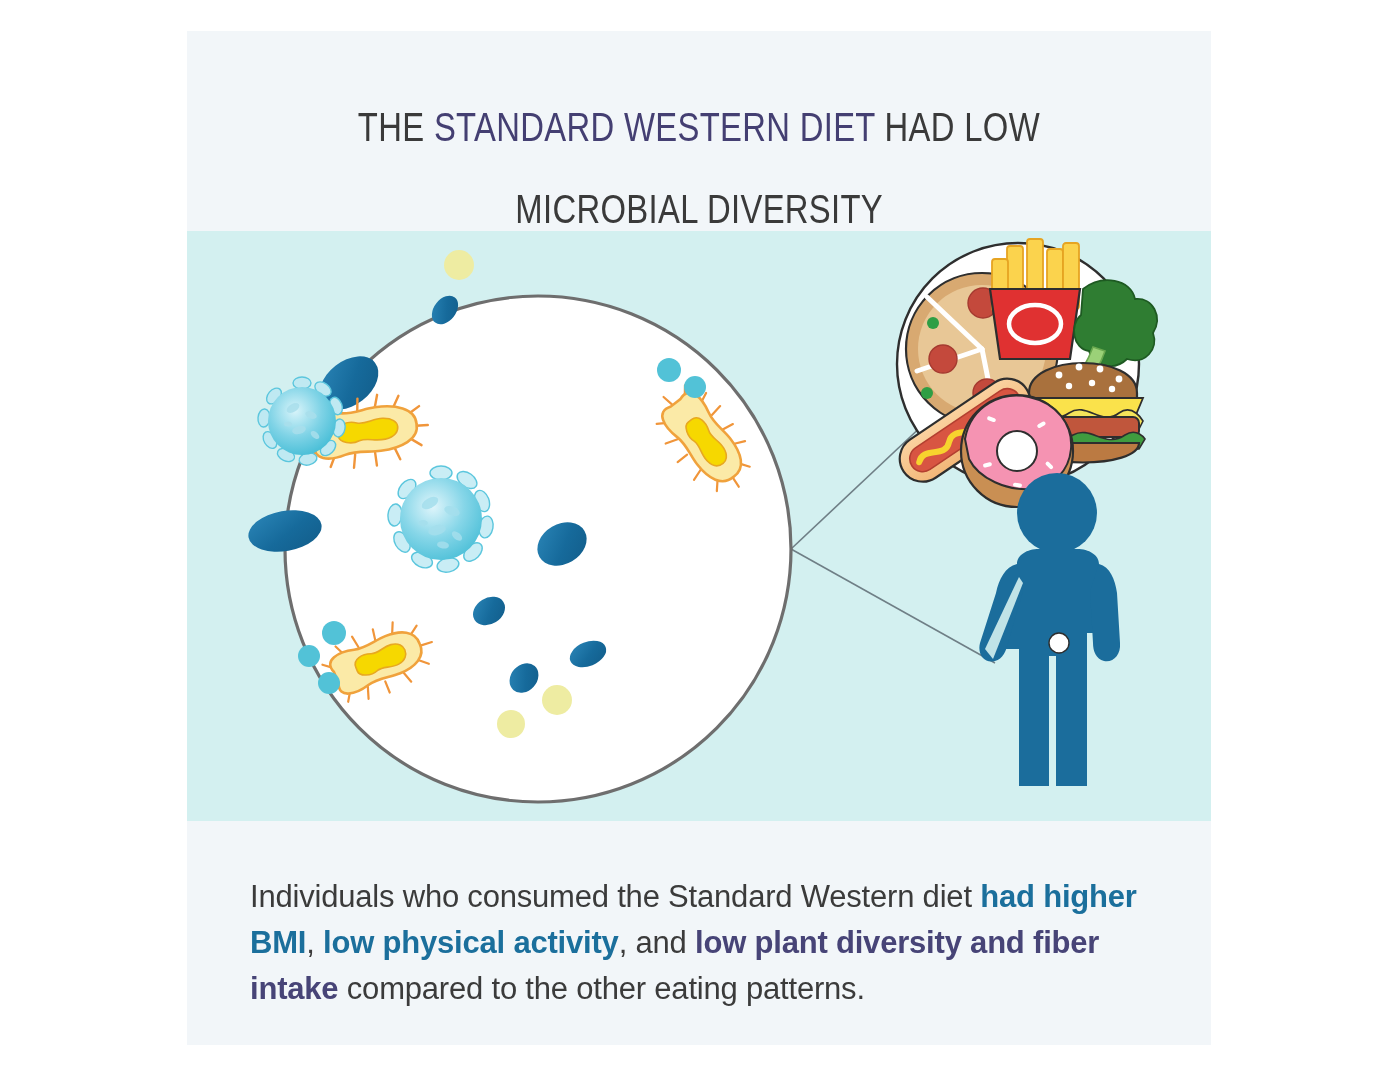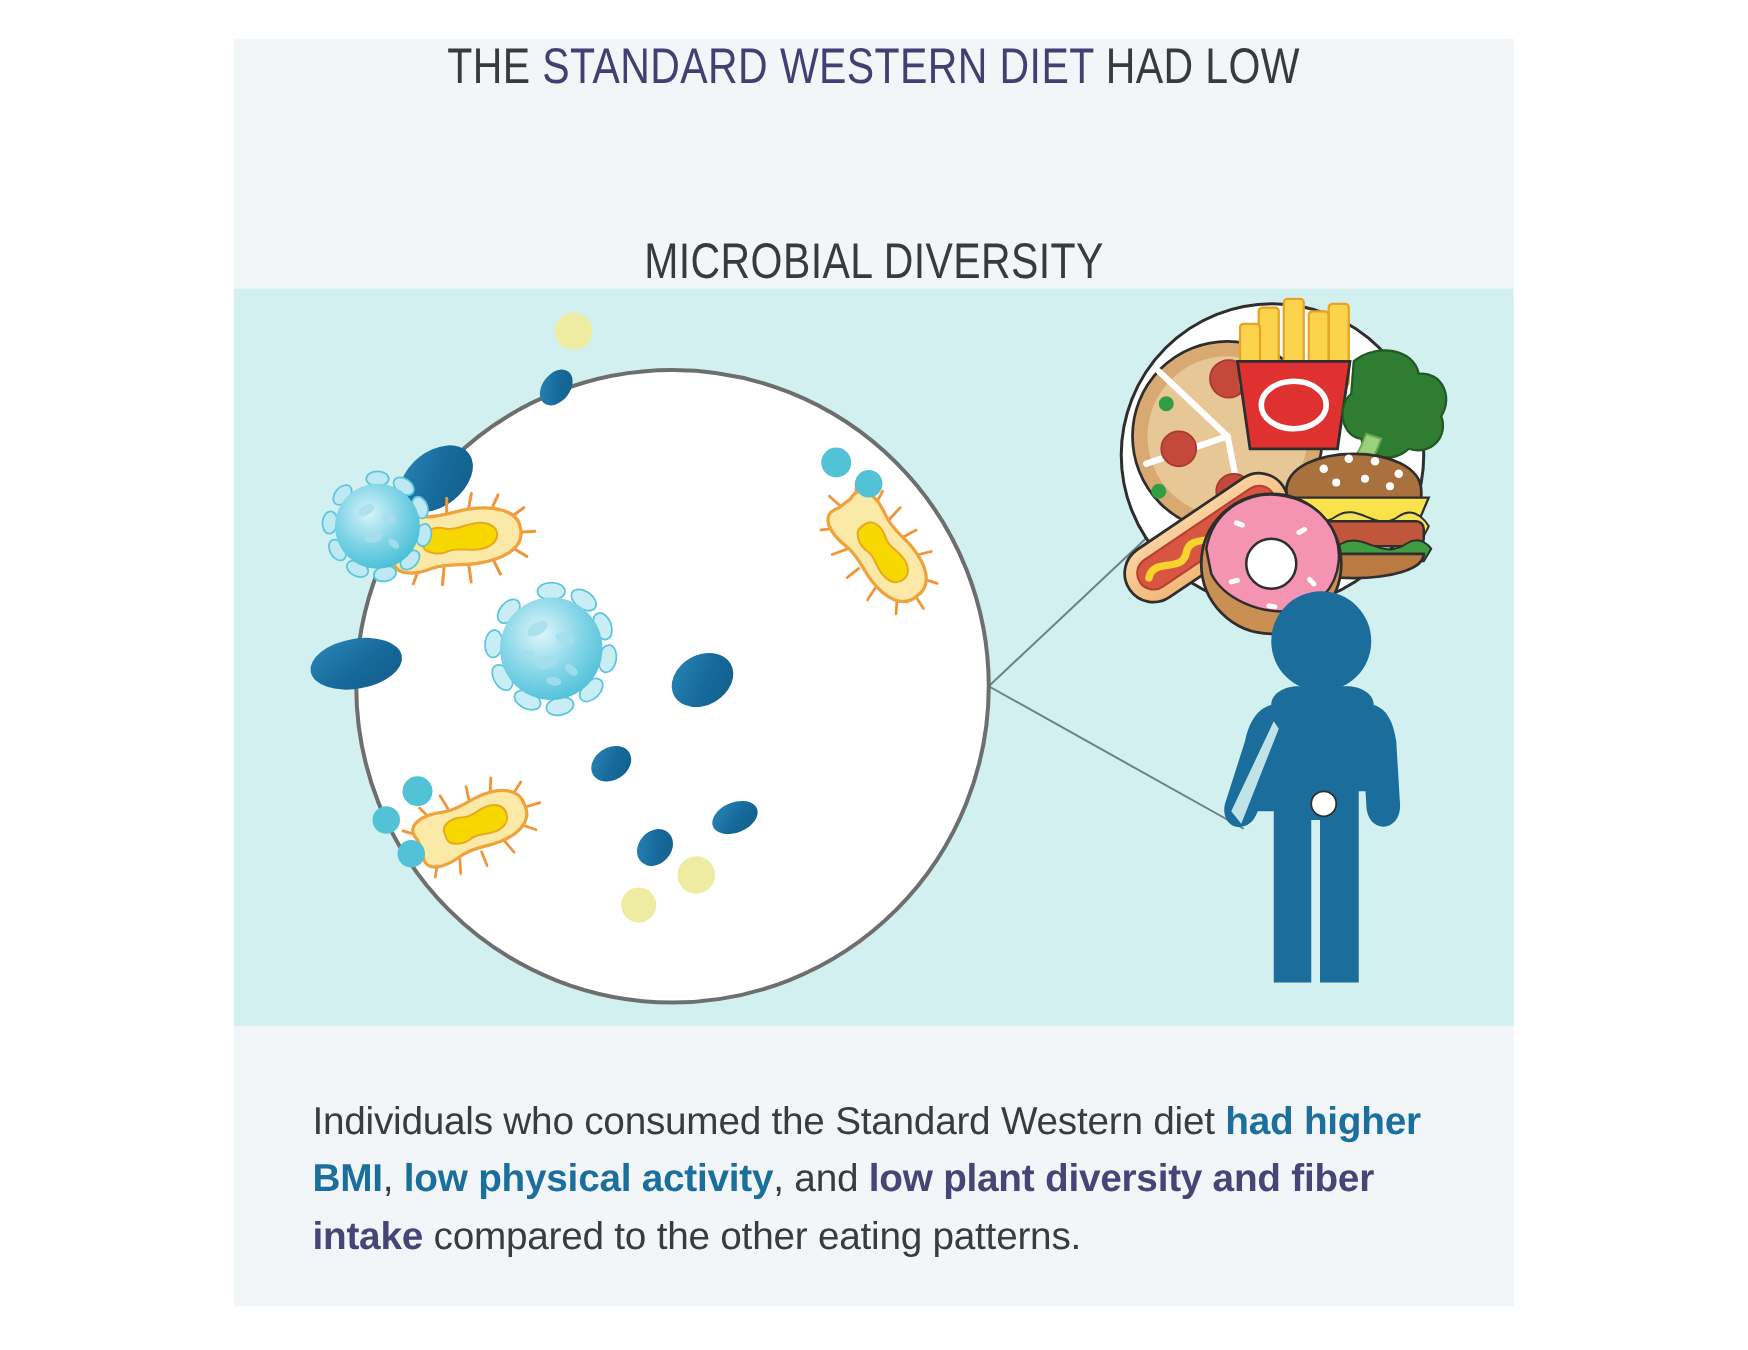--- a/index.html
+++ b/index.html
@@ -29,21 +29,21 @@
   .header-band {
     position: absolute;
     left: 0;
     top: 0;
     width: 100%;
     height: 200px;
     background: #f2f6f9;
     display: flex;
     flex-direction: column;
     align-items: center;
-    justify-content: space-between;
+    justify-content: flex-end;
   }
   .title-line {
     font-family: "Liberation Sans Narrow", "Liberation Sans", sans-serif;
     font-size: 40px;
     letter-spacing: 0.4px;
     font-weight: 400;
     color: #3a3a3a;
     text-align: center;
     line-height: 1.1;
     transform: scaleX(0.82);

